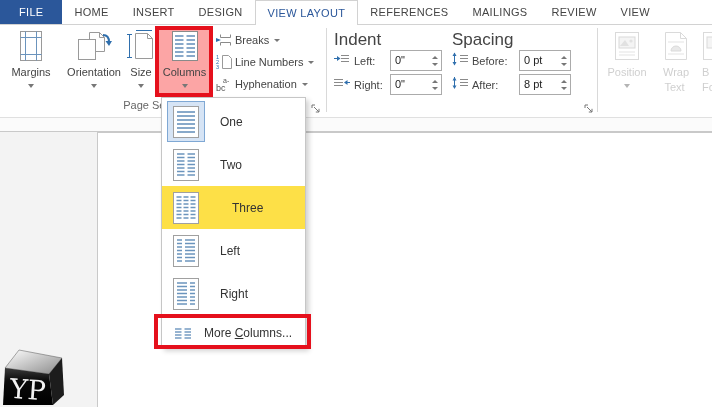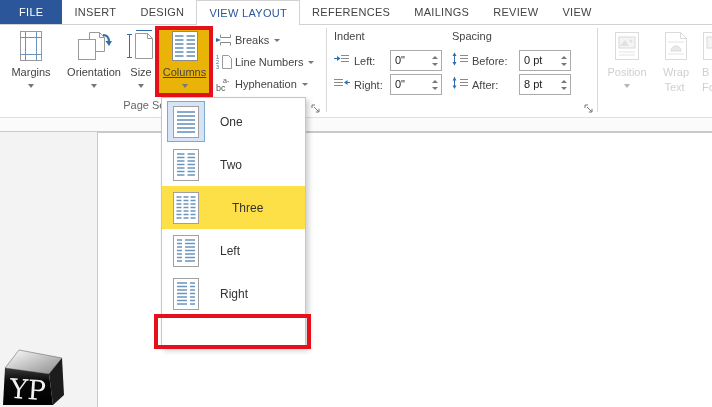--- a/index.html
+++ b/index.html
@@ -19,29 +19,29 @@
   
   #ribbon { position:absolute; left:0; top:25px; width:712px; height:93px; background:#fff;
     border-bottom:1px solid #e0e0e0; z-index:2;}
   .vsep { position:absolute; top:3px; height:84px; width:1px; background:#d9d9d9; }
   .grouplabel { position:absolute; top:74px; font-size:11px; color:#666; text-align:center; }
   .launcher { position:absolute; top:75px; width:12px; height:12px; cursor:pointer; }
   .bigbtn { position:absolute; top:2px; height:70px; display:flex; flex-direction:column;
     align-items:center; font-size:11px; color:#444; cursor:pointer; }
   .bigbtn .iconwrap { height:38px; display:flex; align-items:center; justify-content:center; }
   .bigbtn .blabel { height:15px; line-height:15px; white-space:nowrap; }
-  .bigbtn.sel { background:#eab308;text-decoration:underline; }
+  .bigbtn.sel { background:#fca5a5; }
   .darrow { width:0; height:0; border-left:3.5px solid transparent; border-right:3.5px solid transparent;
     border-top:4px solid #777; margin-top:4px; }
   .menubtn { position:absolute; height:20px; display:flex; align-items:center; font-size:11px;
     color:#444; cursor:pointer; white-space:nowrap; }
   .menubtn .micon { width:19px; display:flex; justify-content:flex-start; }
   .menubtn .sarrow { width:0; height:0; border-left:3px solid transparent; border-right:3px solid transparent;
     border-top:3.5px solid #777; margin-left:5px; }
-  .flabel { position:absolute; font-size:11px; color:#444; white-space:nowrap; }
+  .flabel { position:absolute; font-size:17px; color:#444; white-space:nowrap; }
   .fieldrow { position:absolute; height:21px; display:flex; align-items:center; }
   .fieldrow .ficon { width:20px; }
   .fieldrow .fl { font-size:11px; color:#444; }
   .spinbox { position:absolute; width:52px; height:21px; border:1px solid #ababab; background:#fff;
     display:flex; }
   .spinbox .val { flex:1; font-size:11px; color:#222; padding:3px 0 0 4px; }
   .spins { width:13px; display:flex; flex-direction:column; align-items:center; justify-content:center; }
   .spins .up { width:0; height:0; border-left:3px solid transparent; border-right:3px solid transparent;
     border-bottom:3.5px solid #777; margin:2px 0; cursor:pointer;}
   .spins .dn { width:0; height:0; border-left:3px solid transparent; border-right:3px solid transparent;
@@ -75,20 +75,21 @@
   #red-columns { left:155px; top:26px; width:58px; height:71px; }
   #red-more { left:154px; top:314px; width:157px; height:35px; }
 </style>
 </head>
 <body>
 
 <div id="screen">
 
   <div id="tabbar">
     <div class="tab file">FILE</div>
+    <div class="tab">HOME</div>
     <div class="tab">INSERT</div>
     <div class="tab">DESIGN</div>
     <div class="tab active">VIEW LAYOUT</div>
     <div class="tab">REFERENCES</div>
     <div class="tab">MAILINGS</div>
     <div class="tab">REVIEW</div>
     <div class="tab">VIEW</div>
   </div>
 
   <div id="ribbon">
@@ -500,18 +501,33 @@
             <line x1="4" y1="22.5" x2="14" y2="22.5"></line>
               <line x1="17" y1="22.5" x2="22" y2="22.5"></line>
             <line x1="4" y1="26" x2="14" y2="26"></line>
               <line x1="17" y1="26" x2="22" y2="26"></line>
           </g>
         </svg>
       </span>
       <span class="dlabel">Right</span>
     </div>
 
+    <div id="moremenu">
+      <svg width="16" height="13" viewBox="0 0 16 13">
+        <g stroke="#6b94bd" stroke-width="1.4">
+          <line x1="0" y1="2" x2="6.5" y2="2"></line>
+            <line x1="9.5" y1="2" x2="16" y2="2"></line>
+          <line x1="0" y1="5" x2="6.5" y2="5"></line>
+            <line x1="9.5" y1="5" x2="16" y2="5"></line>
+          <line x1="0" y1="8" x2="6.5" y2="8"></line>
+            <line x1="9.5" y1="8" x2="16" y2="8"></line>
+          <line x1="0" y1="11" x2="6.5" y2="11"></line>
+            <line x1="9.5" y1="11" x2="16" y2="11"></line>
+        </g>
+      </svg>
+      <span class="mlabel"><span>More </span><span class="accel">C</span><span>olumns...</span></span>
+    </div>
   </div>
 
   <div class="redbox" id="red-columns"></div>
   <div class="redbox" id="red-more"></div>
 
 </div>
 
 </body></html>

